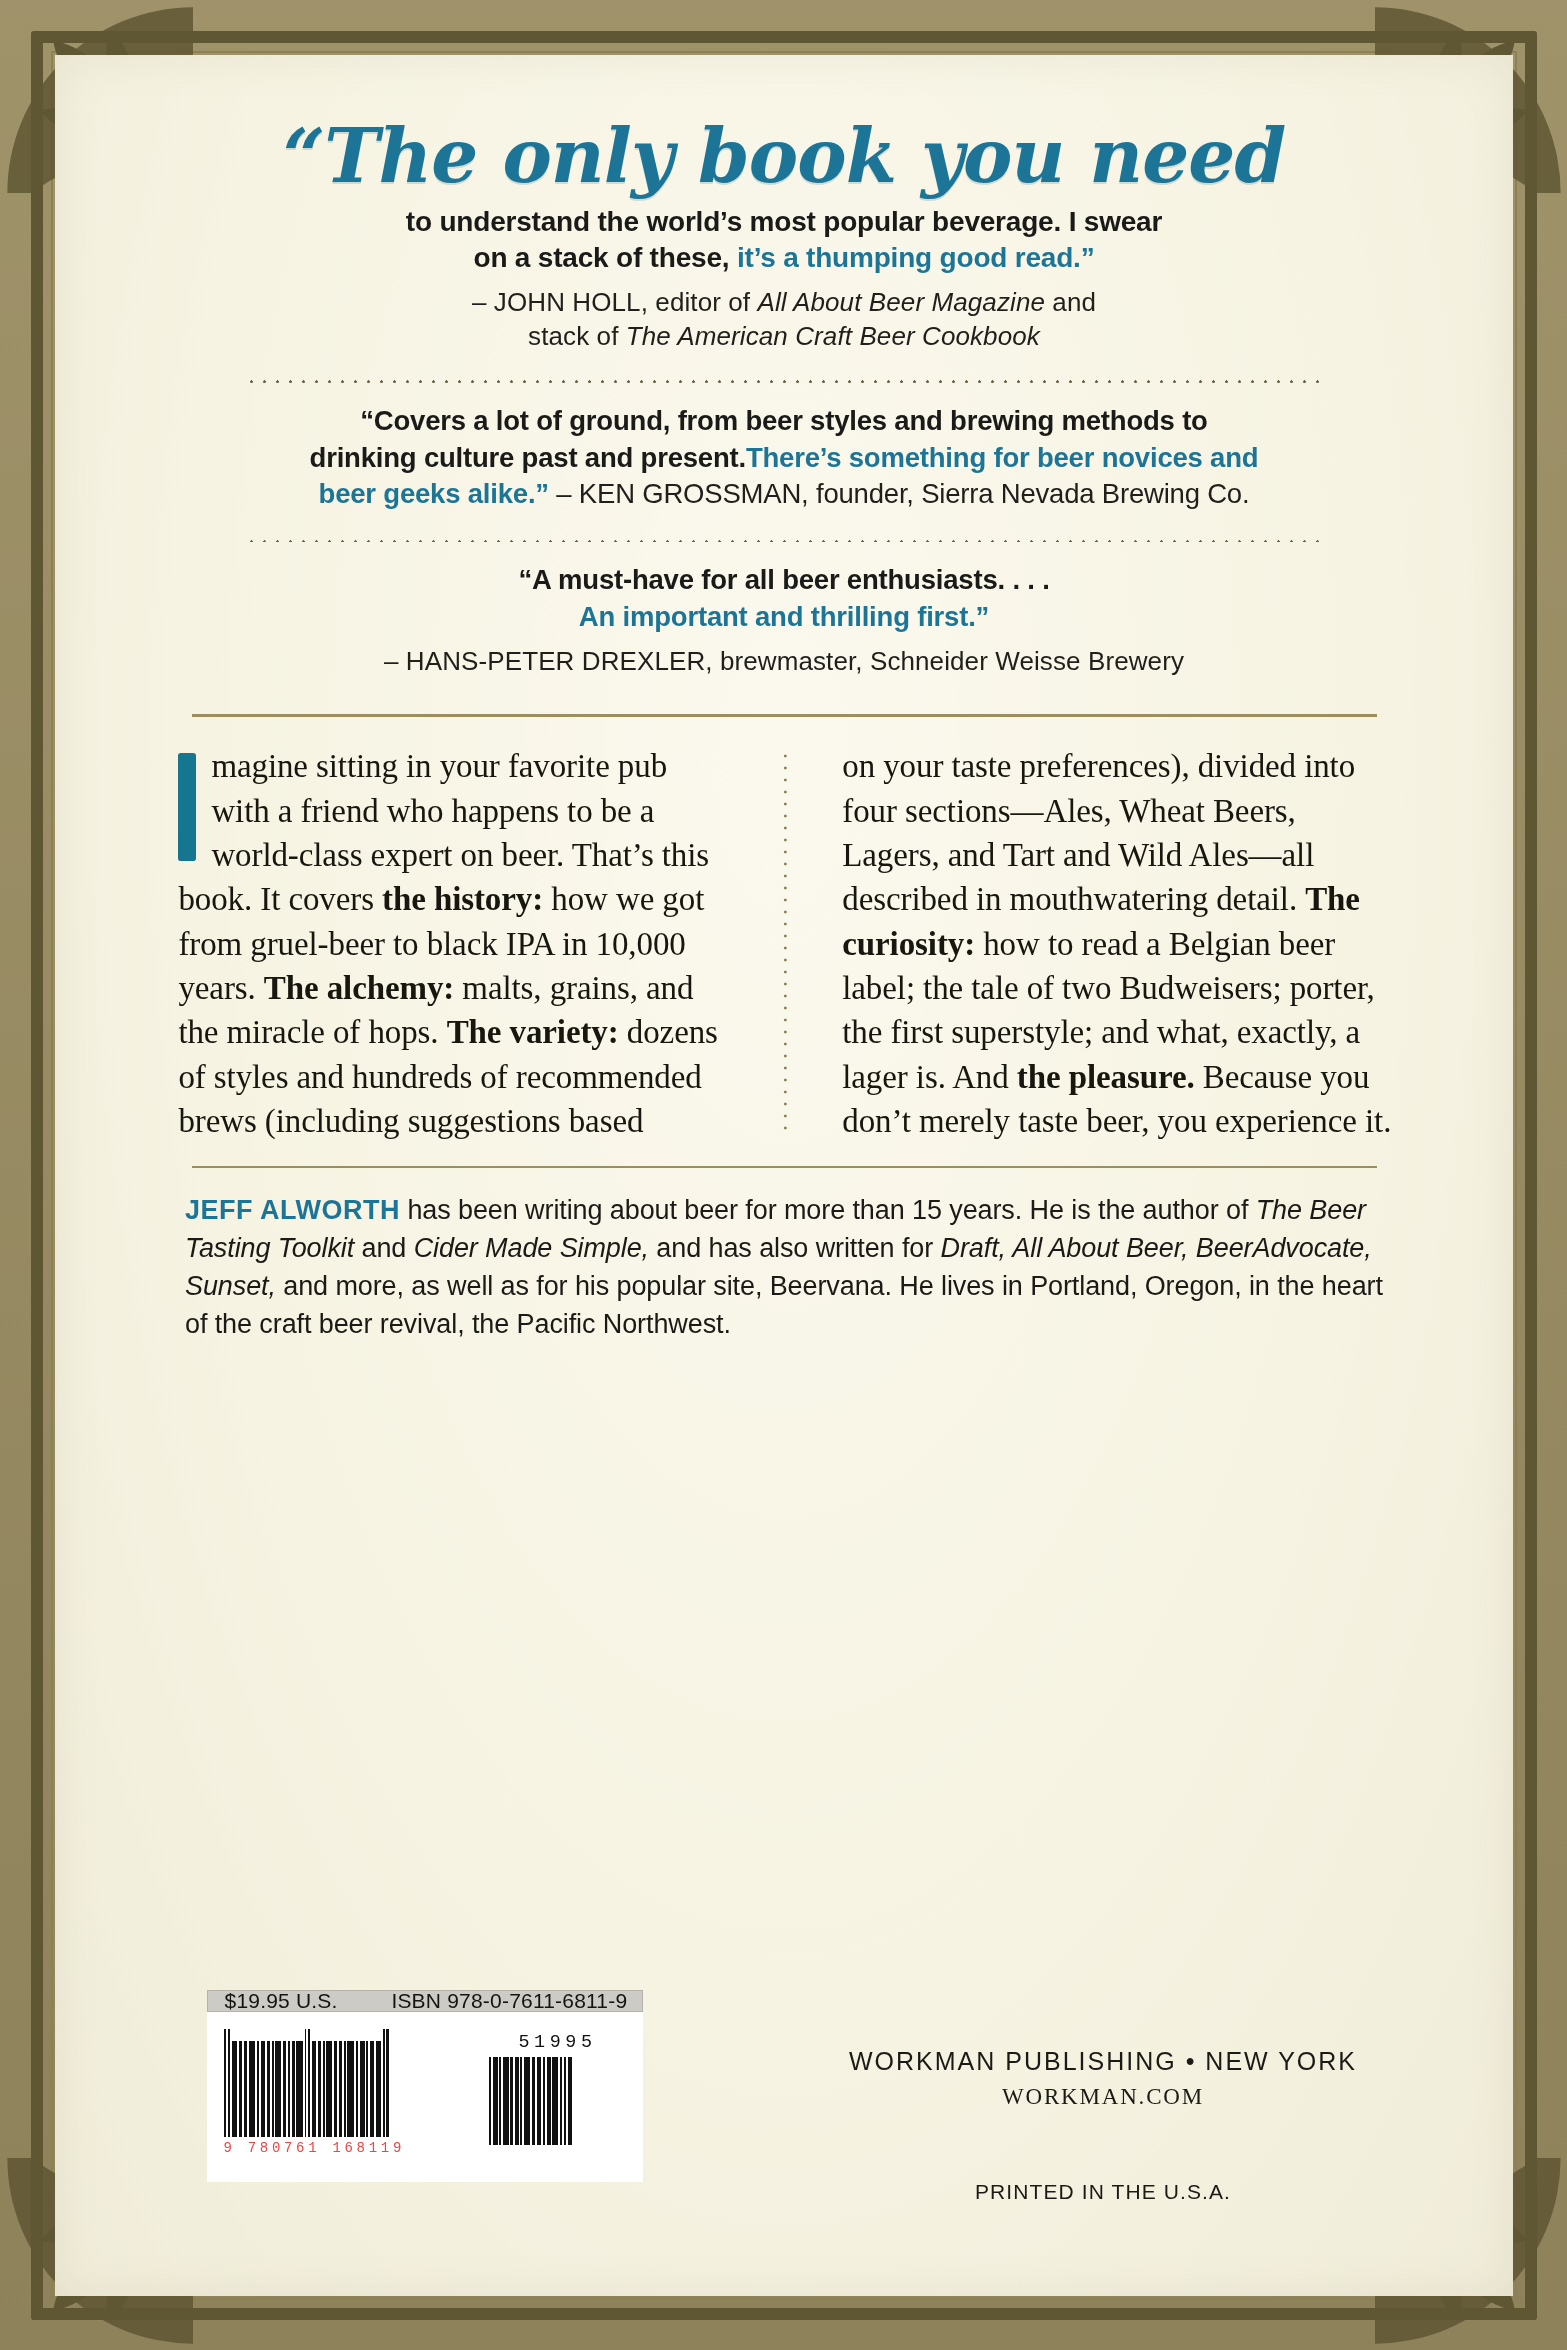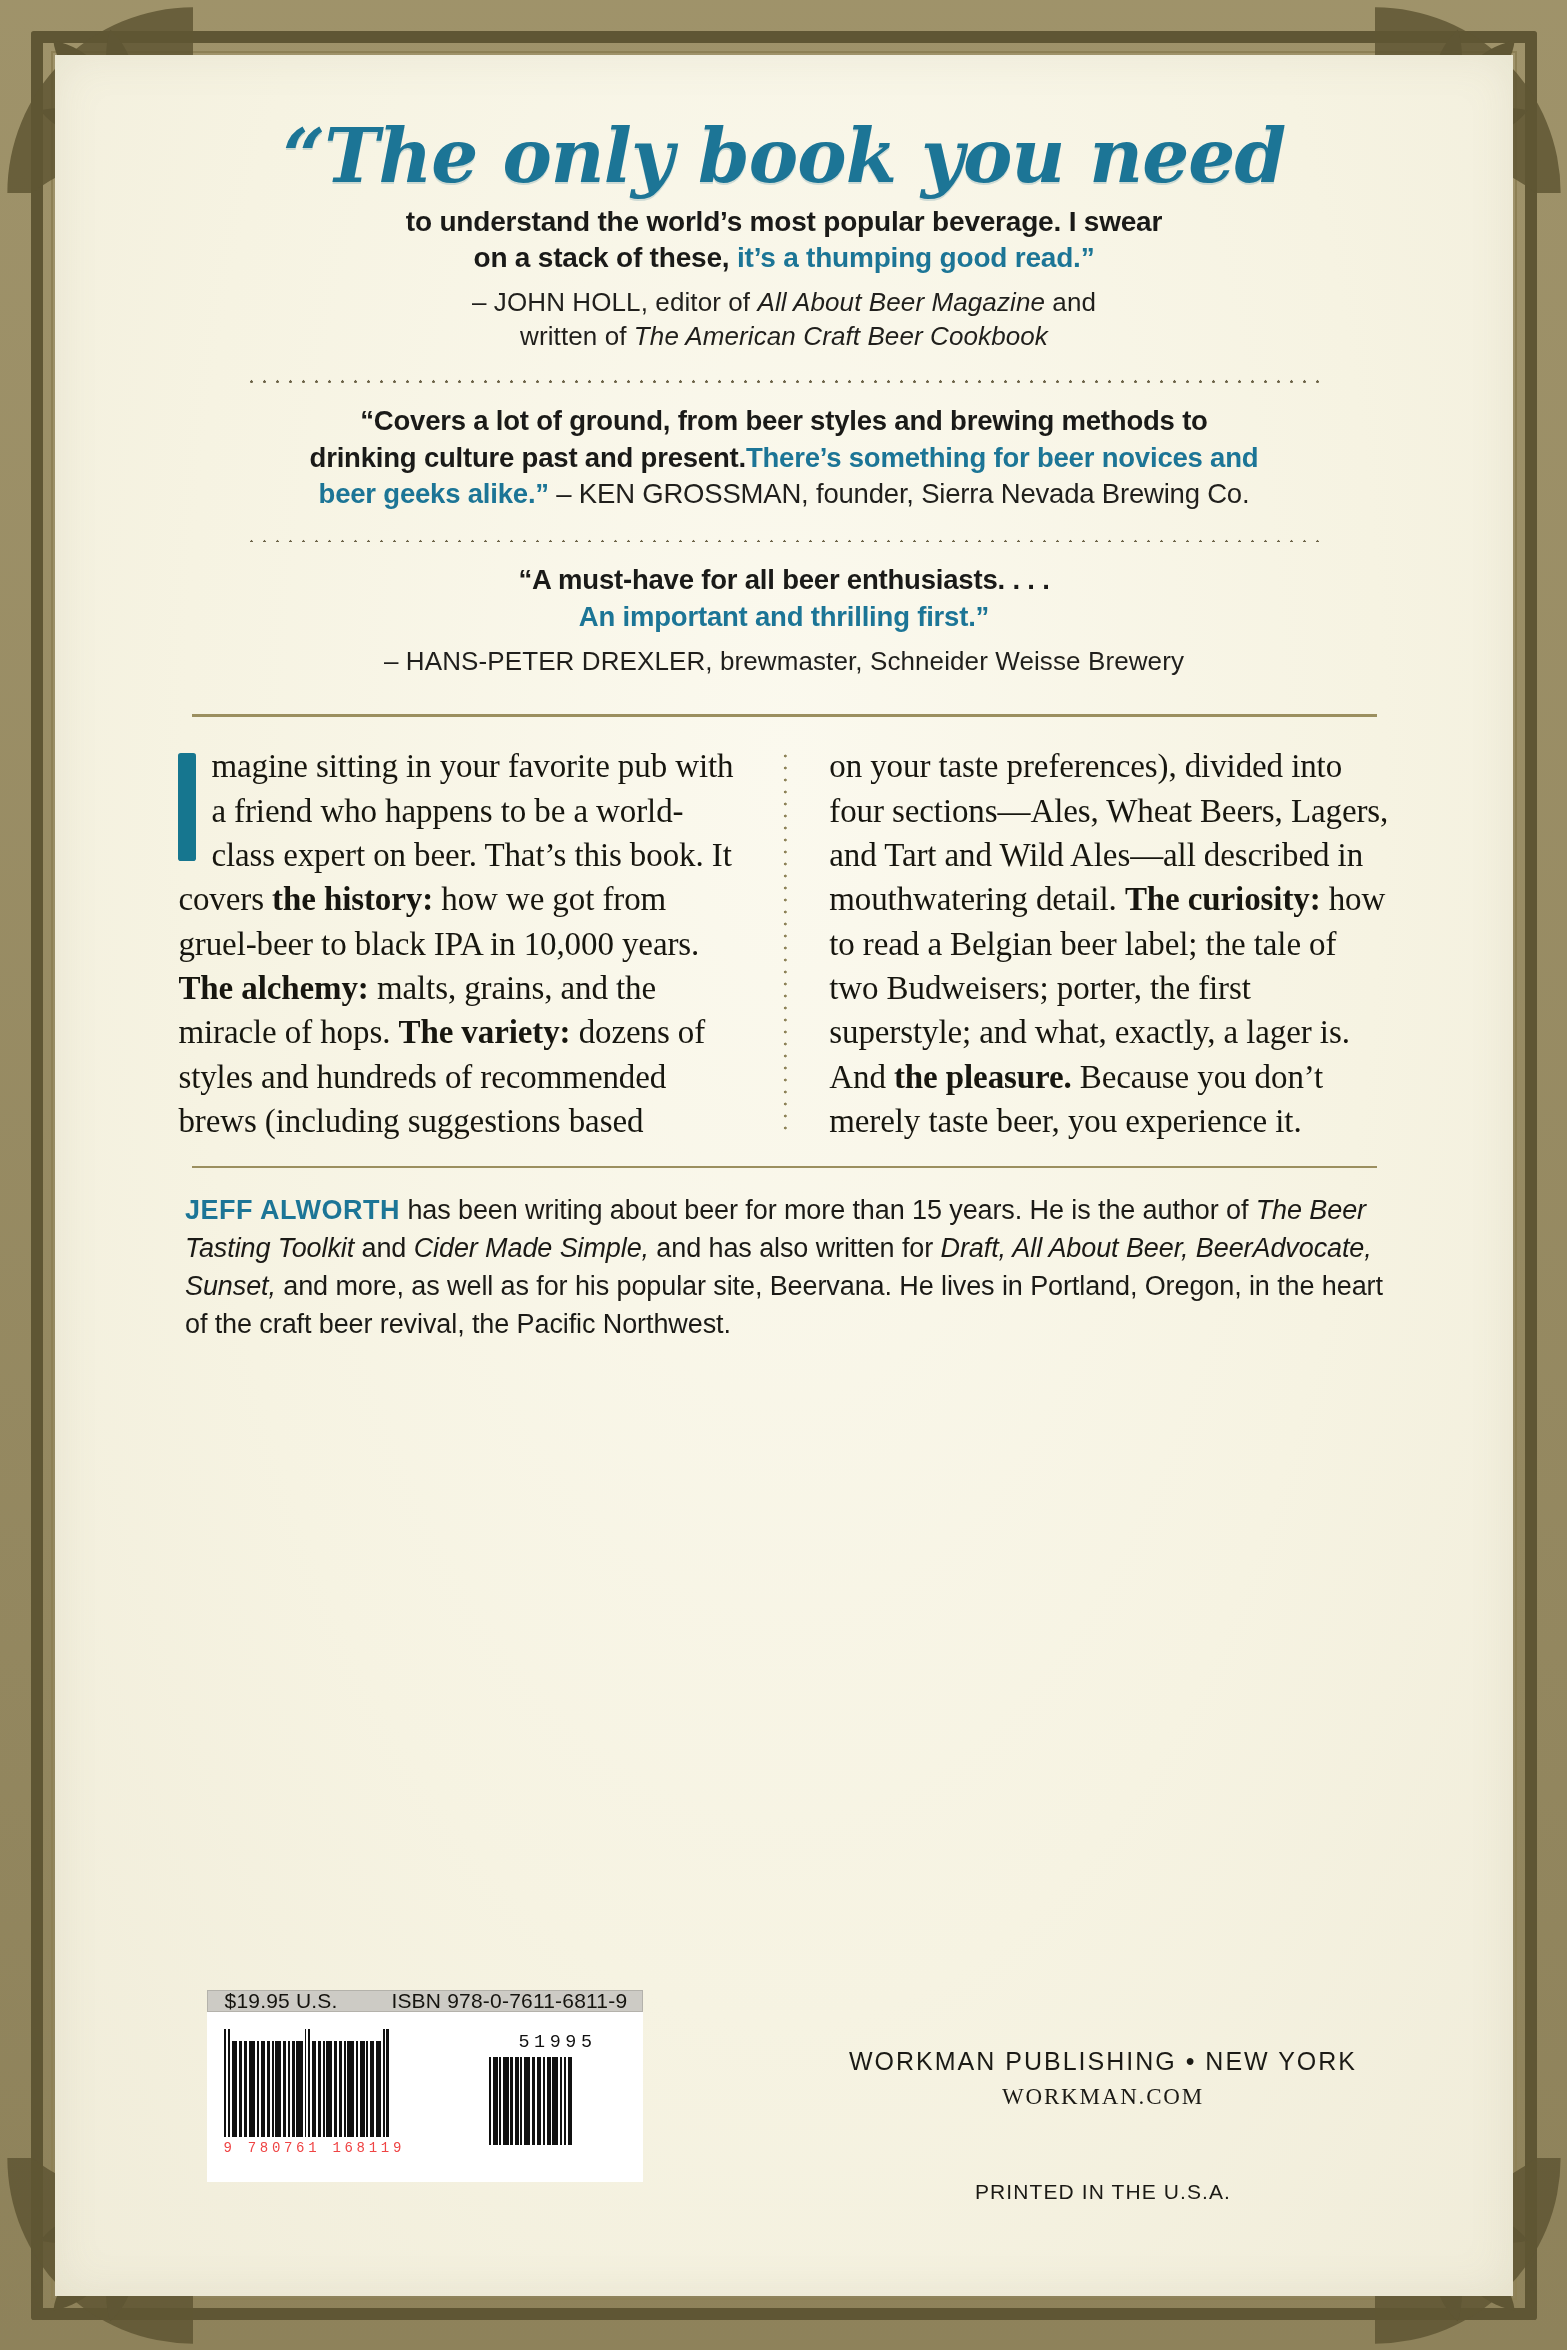--- a/index.html
+++ b/index.html
@@ -132,21 +132,21 @@
   .rule {
     height: 2.8px;
     background: #9b8f5f;
     margin: 0 auto;
     width: 1185px;
   }
 
   
   .bodywrap {
     display: flex;
-    gap: 0;
+    gap: 13px;
     margin-top: 27.5px;
     padding: 0 26px;
   }
   .col {
     flex: 1 1 0;
     font-family: "Liberation Serif", serif;
     font-size: 33px;
     line-height: 1.345;
     color: #17160f;
     padding: 0 31px;
@@ -323,21 +323,21 @@
         <div>to understand the world’s most popular beverage. I swear</div>
         <div>
           <span>on a stack of these, </span><span class="hl">it’s a thumping good read.”</span>
         </div>
       </div>
       <div class="attrib">
         <div>
           <span>– JOHN HOLL, editor of </span><i>All About Beer Magazine</i><span> and</span>
         </div>
         <div>
-          <span>written of </span><i>The American Craft Beer Cookbook</i>
+          <span>stack of </span><i>The American Craft Beer Cookbook</i>
         </div>
       </div>
 
       <div class="dots"></div>
 
       <div class="quote q2">
         <div class="q2-line">“Covers a lot of ground, from beer styles and brewing methods to</div>
         <div class="q2-line">
           <span>drinking culture past and present.</span><span class="hl">There’s something for beer novices and</span>
         </div>

